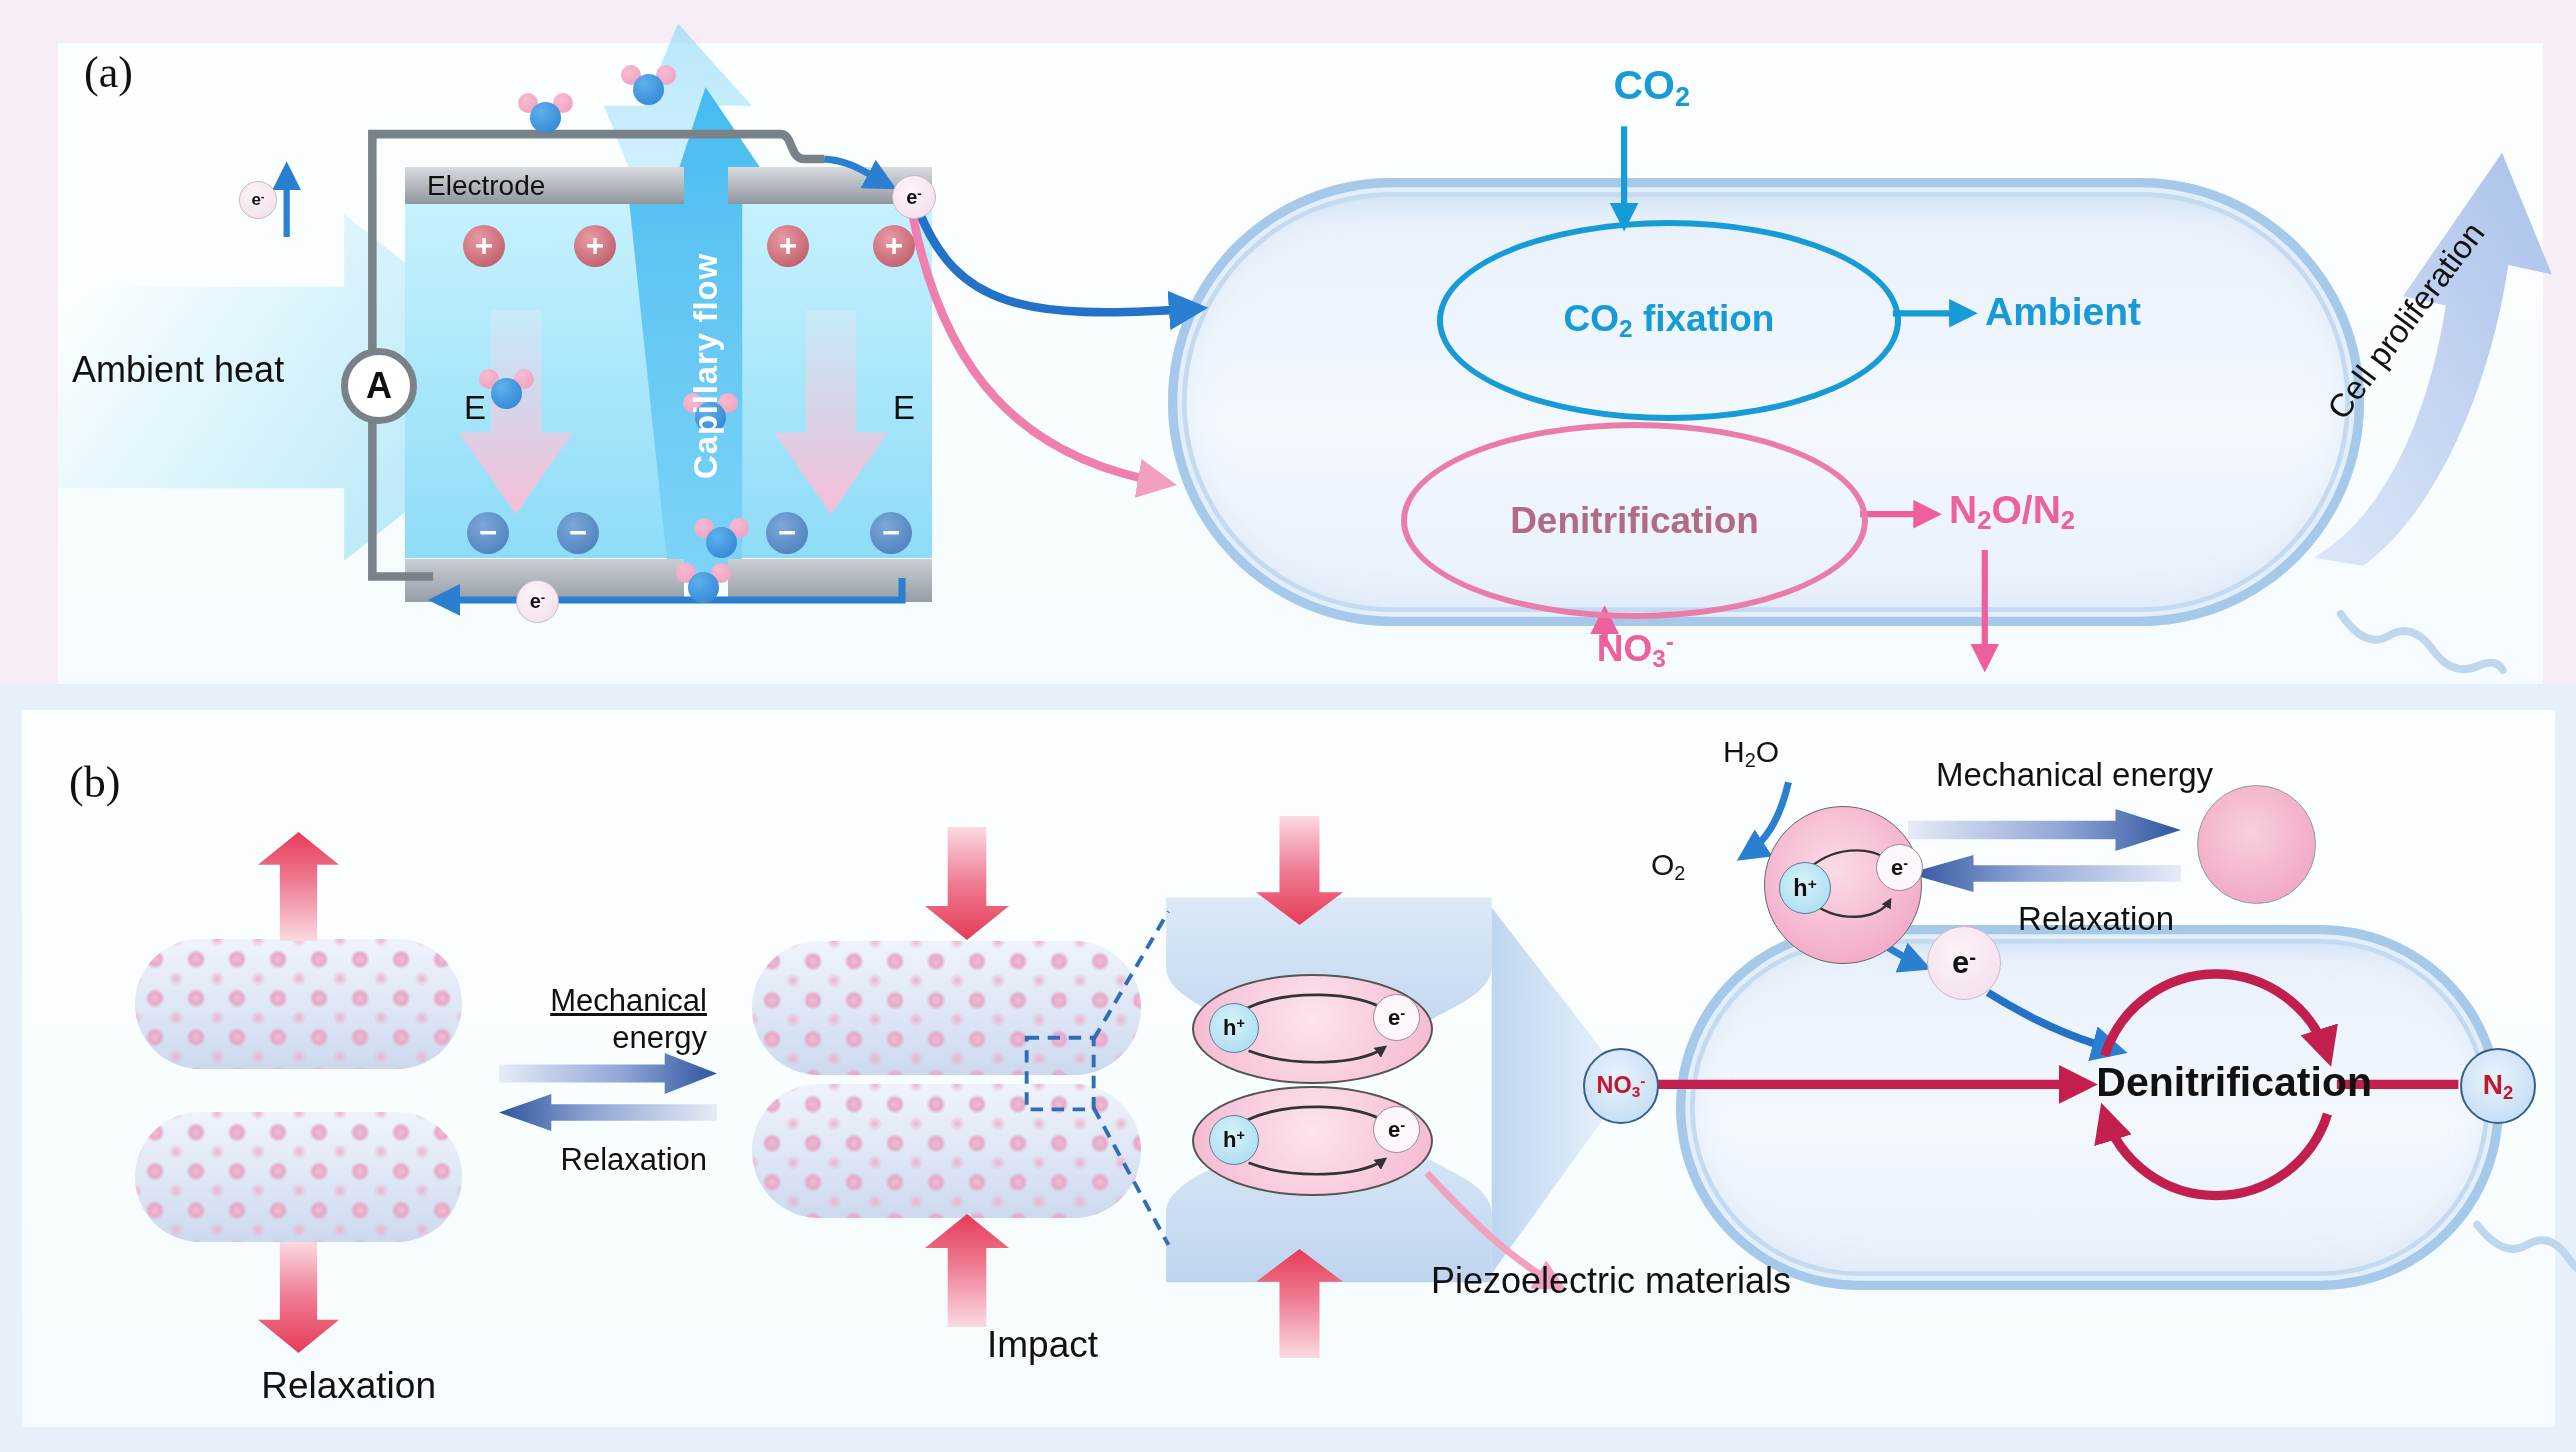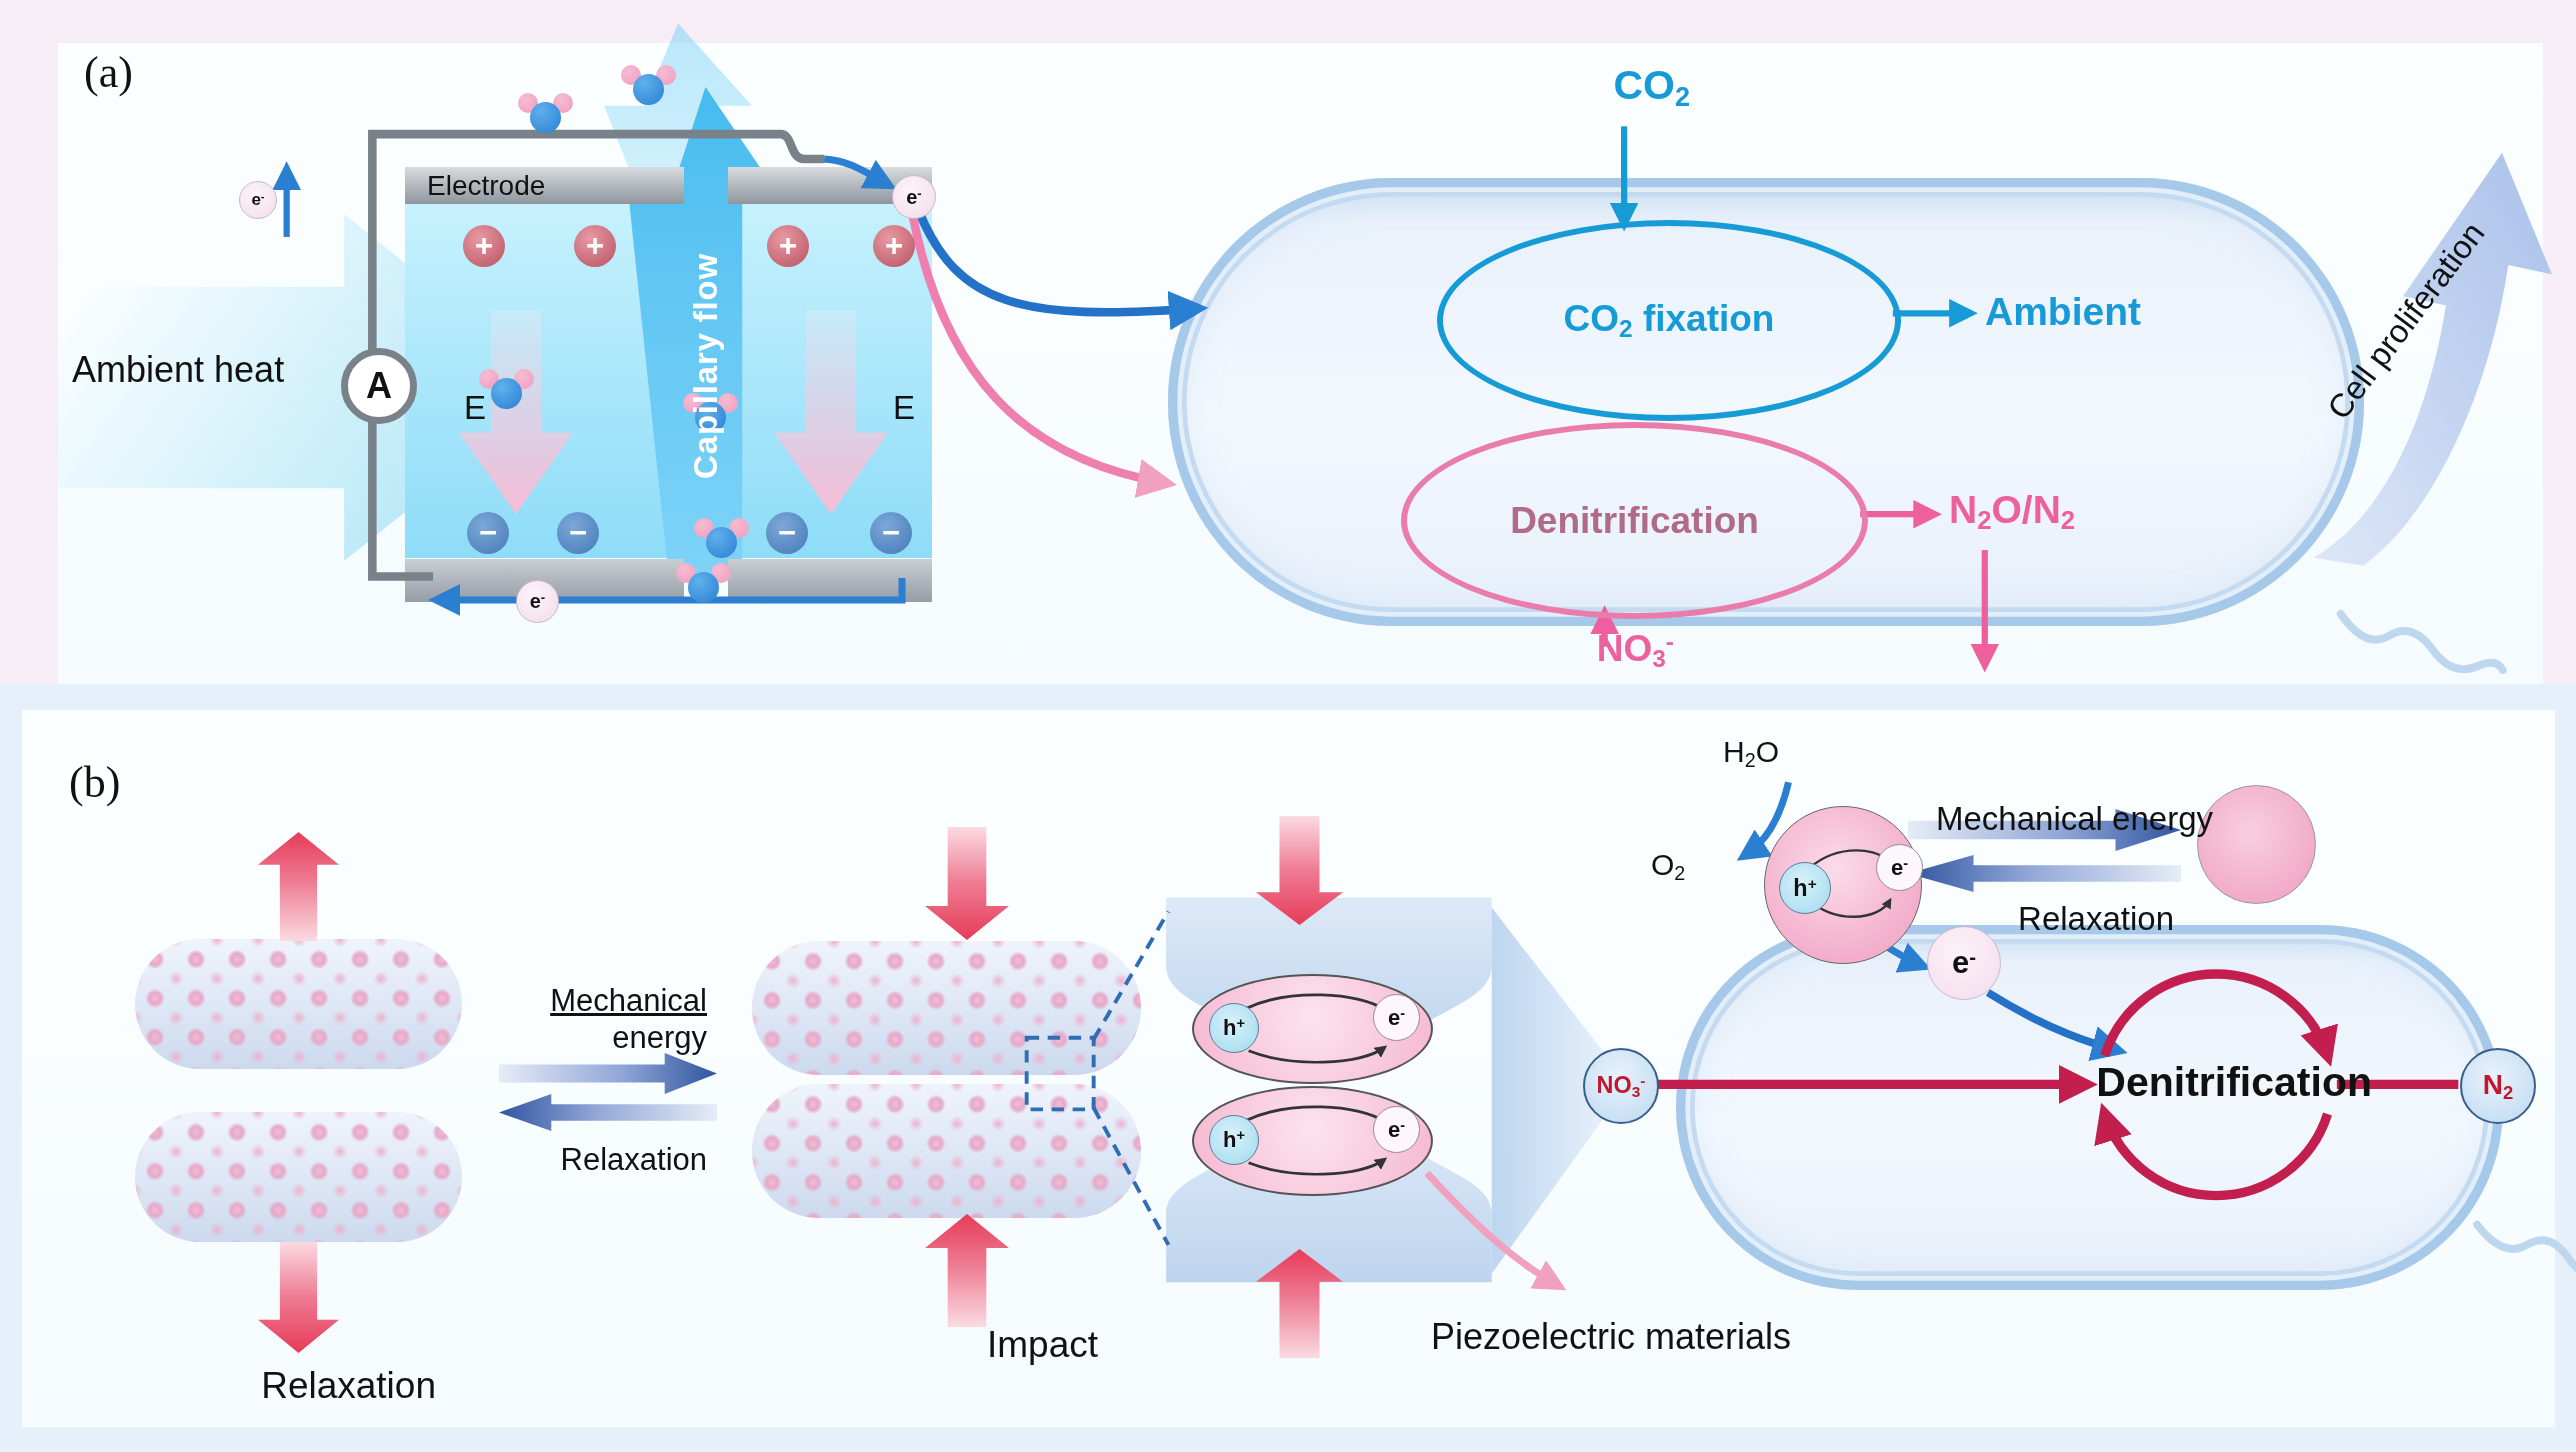--- a/index.html
+++ b/index.html
@@ -320,29 +320,29 @@
   </div>
 
   <div class="abs txt ctr" style="left:179px;top:1365px;width:257px;font-size:37px;">Relaxation</div>
 
   <div class="abs txt ctr" style="left:473px;top:983px;width:234px;font-size:31px;text-decoration:underline;">Mechanical</div>
   <div class="abs txt ctr" style="left:473px;top:1020px;width:234px;font-size:31px;">energy</div>
   <div class="abs txt ctr" style="left:473px;top:1142px;width:234px;font-size:31px;">Relaxation</div>
 
   <div class="abs txt ctr" style="left:857px;top:1324px;width:241px;font-size:37px;">Impact</div>
 
-  <div class="abs txt ctr" style="left:1355px;top:1316px;width:436px;font-size:36px;">Piezoelectric materials</div>
+  <div class="abs txt ctr" style="left:1355px;top:1260px;width:436px;font-size:36px;">Piezoelectric materials</div>
 
   <div class="abs txt" style="left:1723px;top:735px;font-size:30px;">
     <span>H</span><span class="sub">2</span><span>O</span>
   </div>
   <div class="abs txt" style="left:1651px;top:848px;font-size:30px;">
     <span>O</span><span class="sub">2</span>
   </div>
 
-  <div class="abs txt ctr" style="left:1901px;top:756px;width:312px;font-size:33px;margin-top:44px;">Mechanical energy</div>
+  <div class="abs txt ctr" style="left:1901px;top:756px;width:312px;font-size:33px;">Mechanical energy</div>
   <div class="abs txt ctr" style="left:1940px;top:900px;width:234px;font-size:33px;">Relaxation</div>
 
   <div class="abs txt ctr" style="left:2060px;top:1059px;width:312px;font-size:41px;font-weight:bold;color:#111;">Denitrification</div>
 
 
 </div>
 
 
 </body></html>

